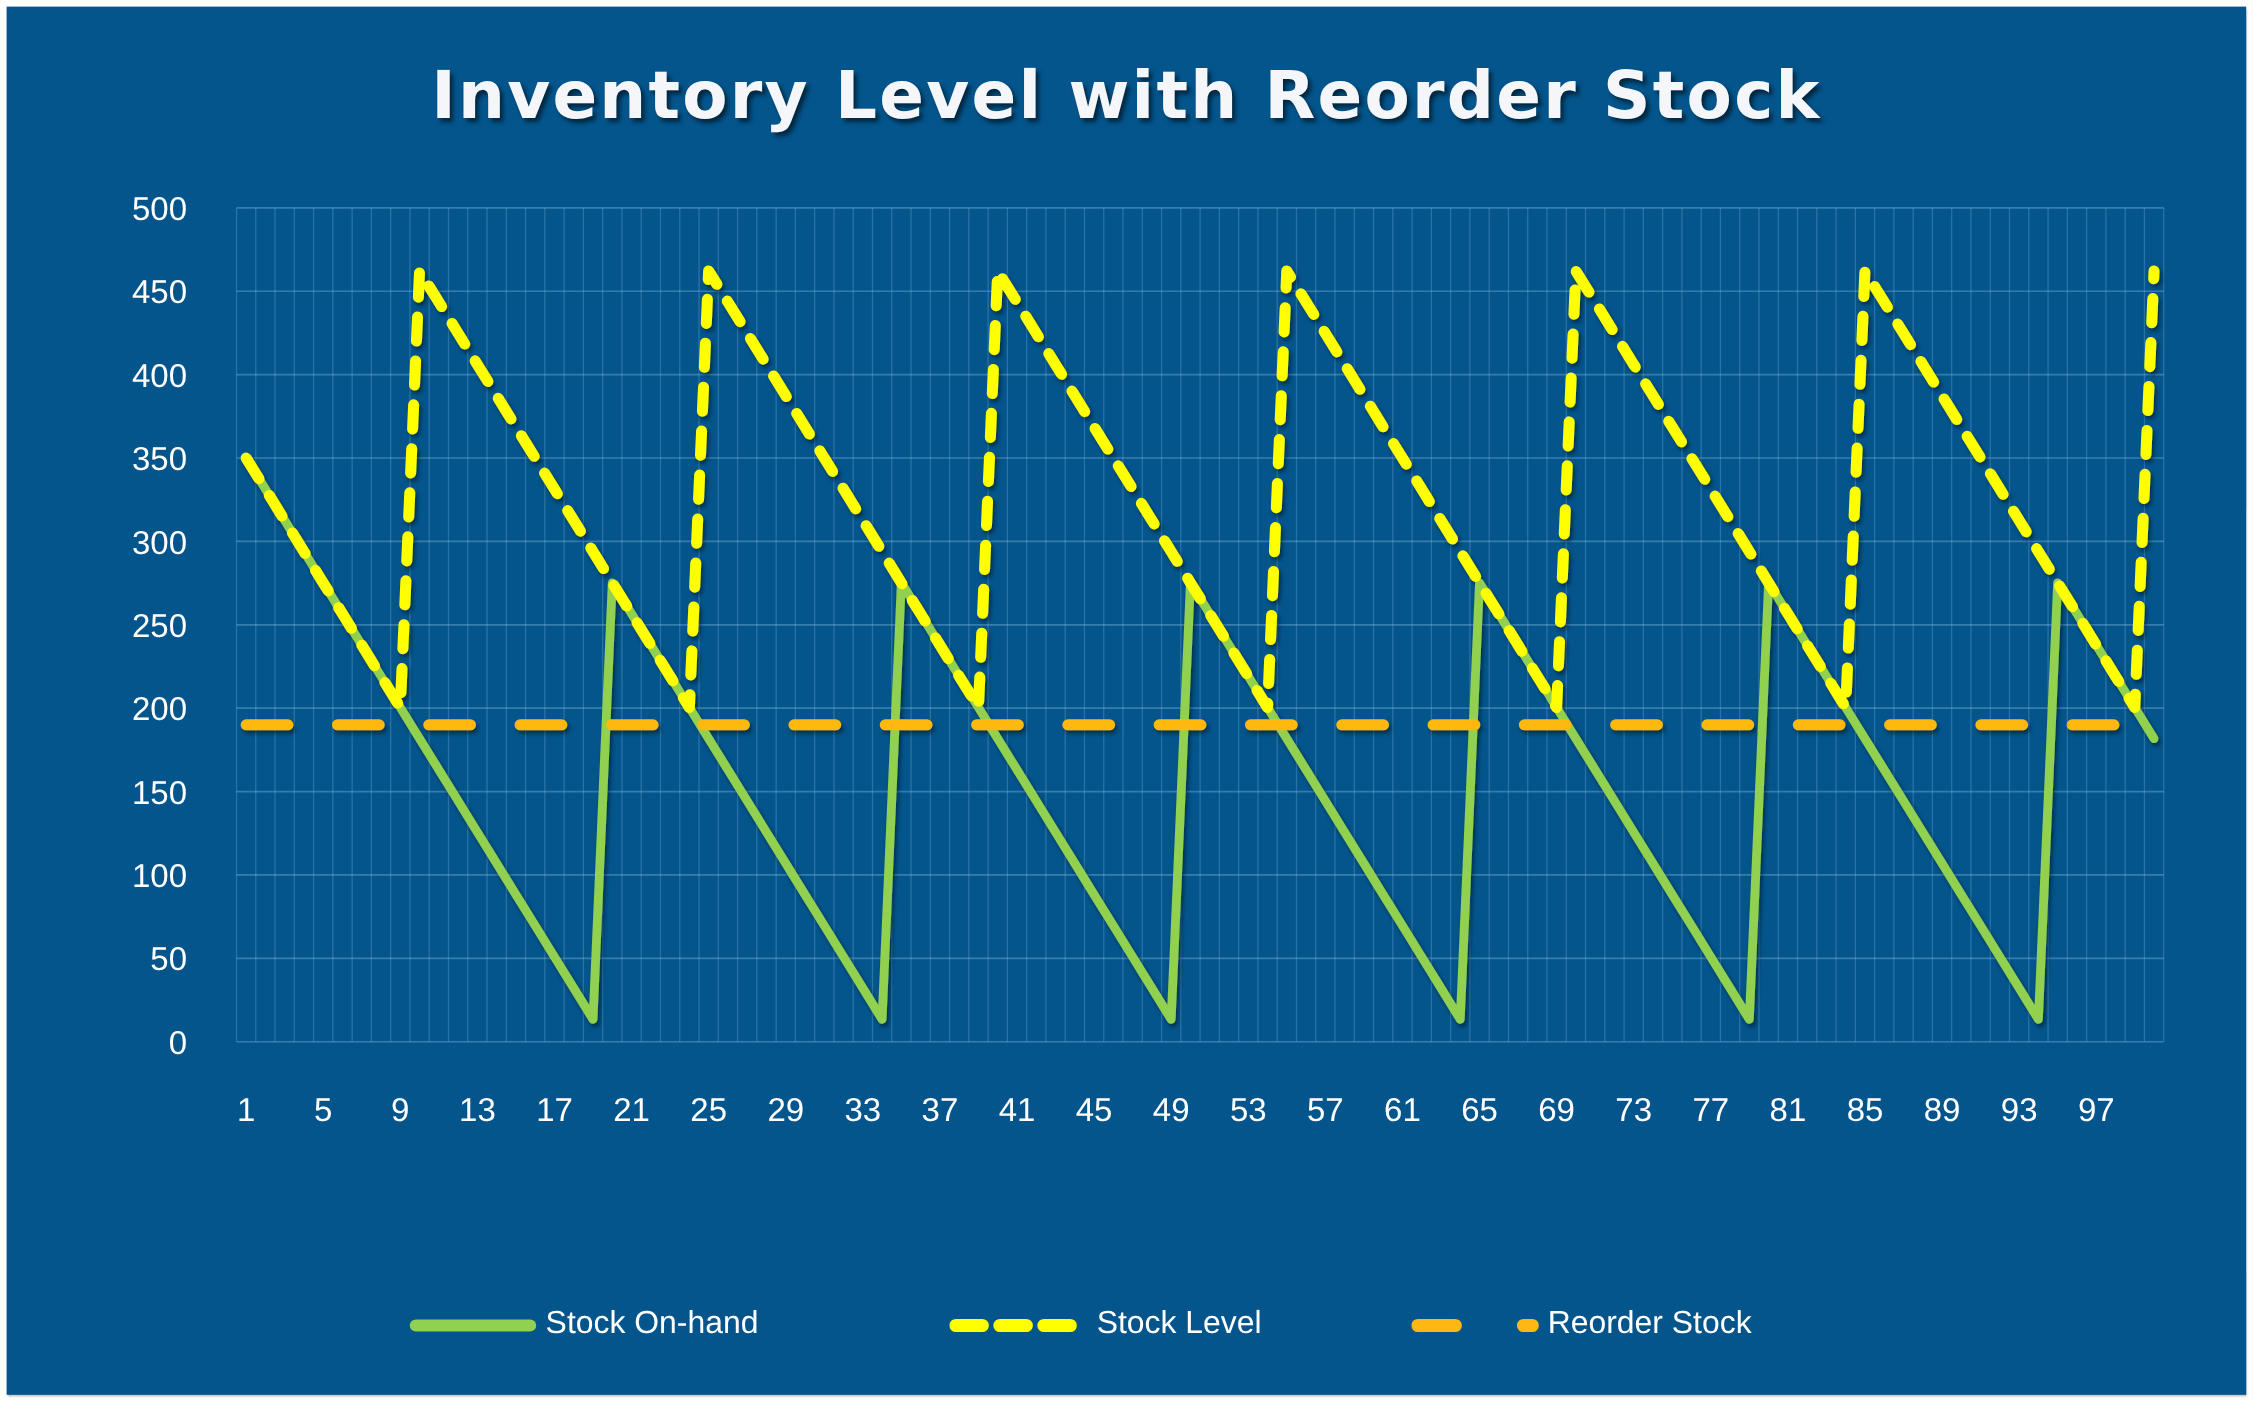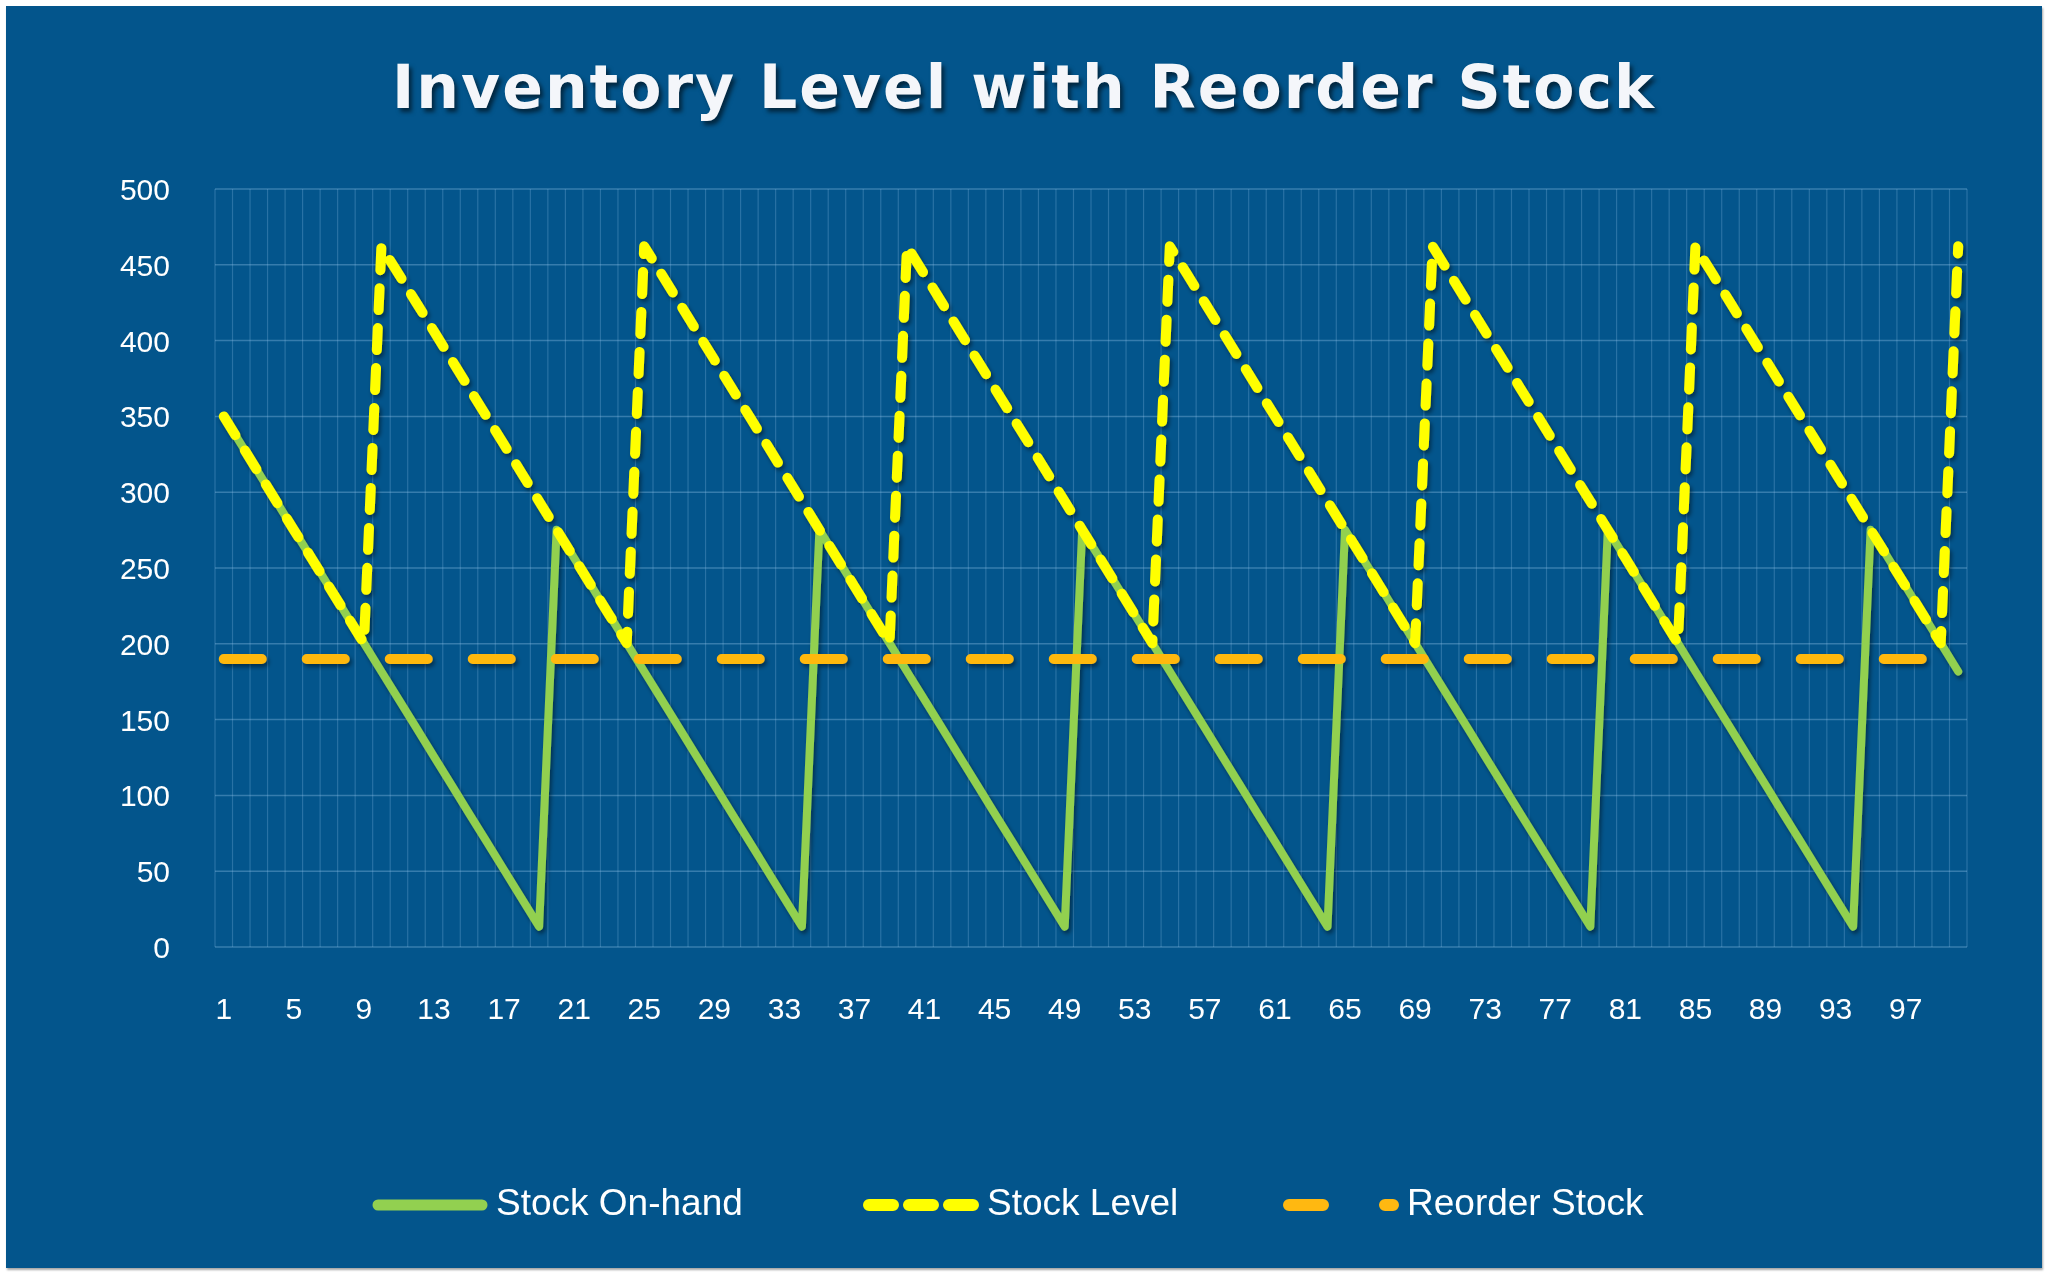--- a/index.html
+++ b/index.html
@@ -8,21 +8,21 @@
   .panel { position: absolute; left: 6px; top: 6px; width: 2036px; height: 1262px;
            background: #03558C; box-shadow: 1px 2px 2px rgba(0,0,0,0.35); }
   .title { position: absolute; left: 0; top: 52px; width: 2048px; text-align: center;
            color: #F4F6FA; font-weight: bold; font-size: 60px; letter-spacing: 2px;
            text-shadow: 3px 4px 4px rgba(0,0,0,0.55); }
   svg.chart { position: absolute; left: 0; top: 0; }
   .ytick { fill: #ffffff; font-size: 30px; font-family: "Liberation Sans", sans-serif; }
   .xtick { fill: #ffffff; font-size: 30px; font-family: "Liberation Sans", sans-serif; }
   .legend { position: absolute; top: 1178px; left: 0; width: 2048px; height: 50px; }
   .legend-item { position: absolute; top: 0; height: 50px; display: flex; align-items: center; }
-  .legend-label { color: #ffffff; font-size: 37px; font-family: "Liberation Sans", sans-serif; white-space: nowrap; }
+  .legend-label { color: #ffffff; font-size: 29px; font-family: "Liberation Sans", sans-serif; white-space: nowrap; }
   .swatch { display: inline-block; width: 116px; height: 12px; margin-right: 8px; position: relative; }
 </style>
 </head>
 <body>
 
 <div class="panel"></div>
 
 <div class="title">Inventory Level with Reorder Stock</div>
 
 <svg class="chart" width="2048" height="1274" xmlns="http://www.w3.org/2000/svg">
@@ -194,21 +194,21 @@
 
 <div class="legend">
   <div class="legend-item" style="left:372px;">
     <span class="swatch">
       <svg width="116" height="14">
           <line x1="6" y1="7" x2="110" y2="7" stroke="#92D050" stroke-width="11" stroke-linecap="round"></line>
         </svg>
     </span>
     <span class="legend-label">Stock On-hand</span>
   </div>
-  <div class="legend-item" style="left:863px;">
+  <div class="legend-item" style="left:863px;gap:10px;">
     <span class="swatch">
       <svg width="116" height="14">
           <line x1="6" y1="7" x2="110" y2="7" stroke="#FFFF00" stroke-width="12" stroke-linecap="round" stroke-dasharray="24 16"></line>
         </svg>
     </span>
     <span class="legend-label">Stock Level</span>
   </div>
   <div class="legend-item" style="left:1283px;">
     <span class="swatch">
       <svg width="116" height="14">

